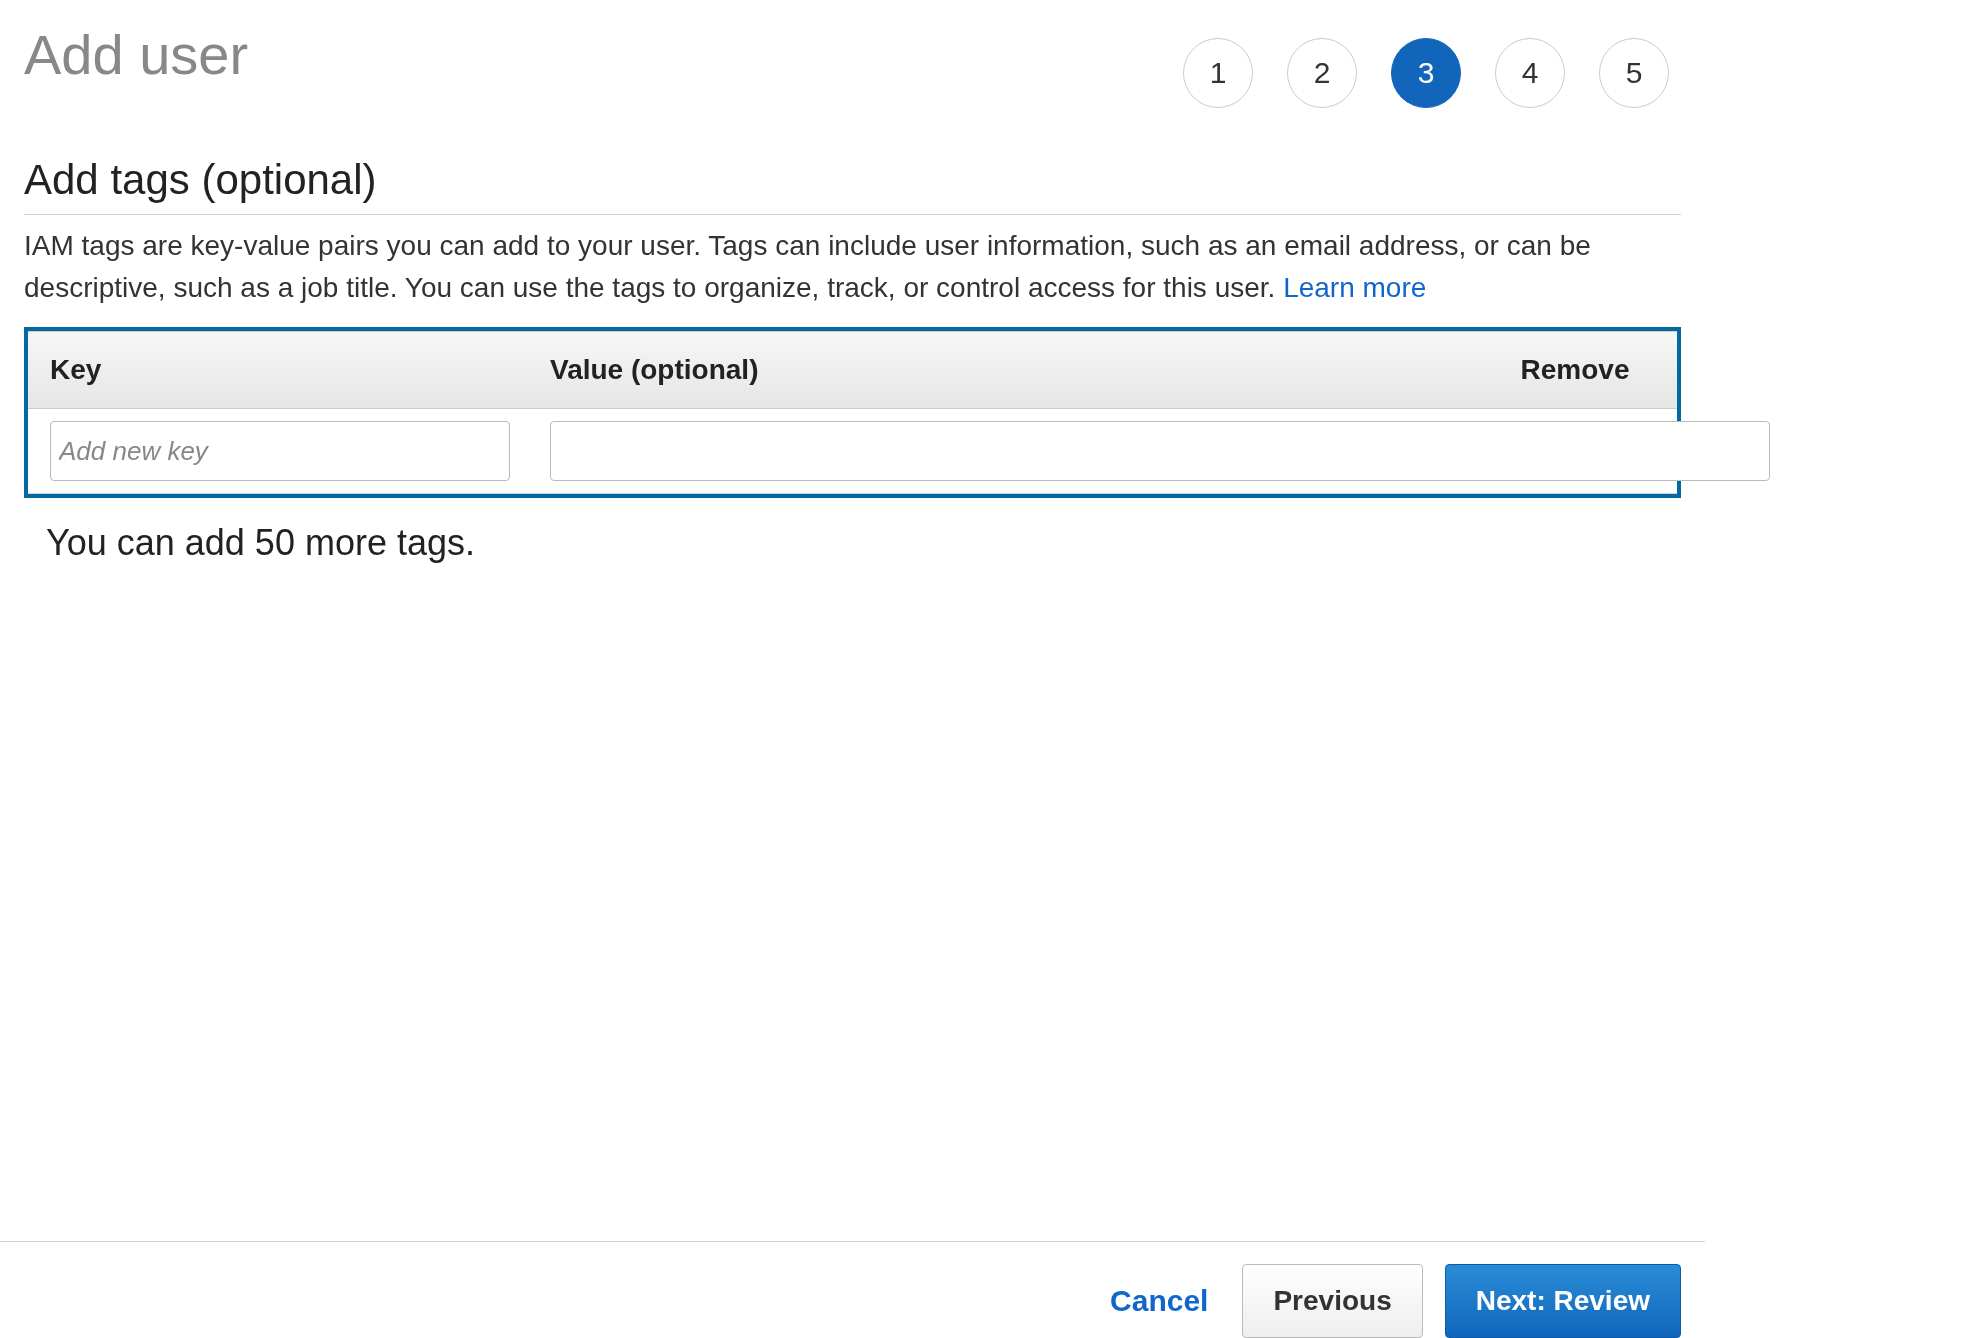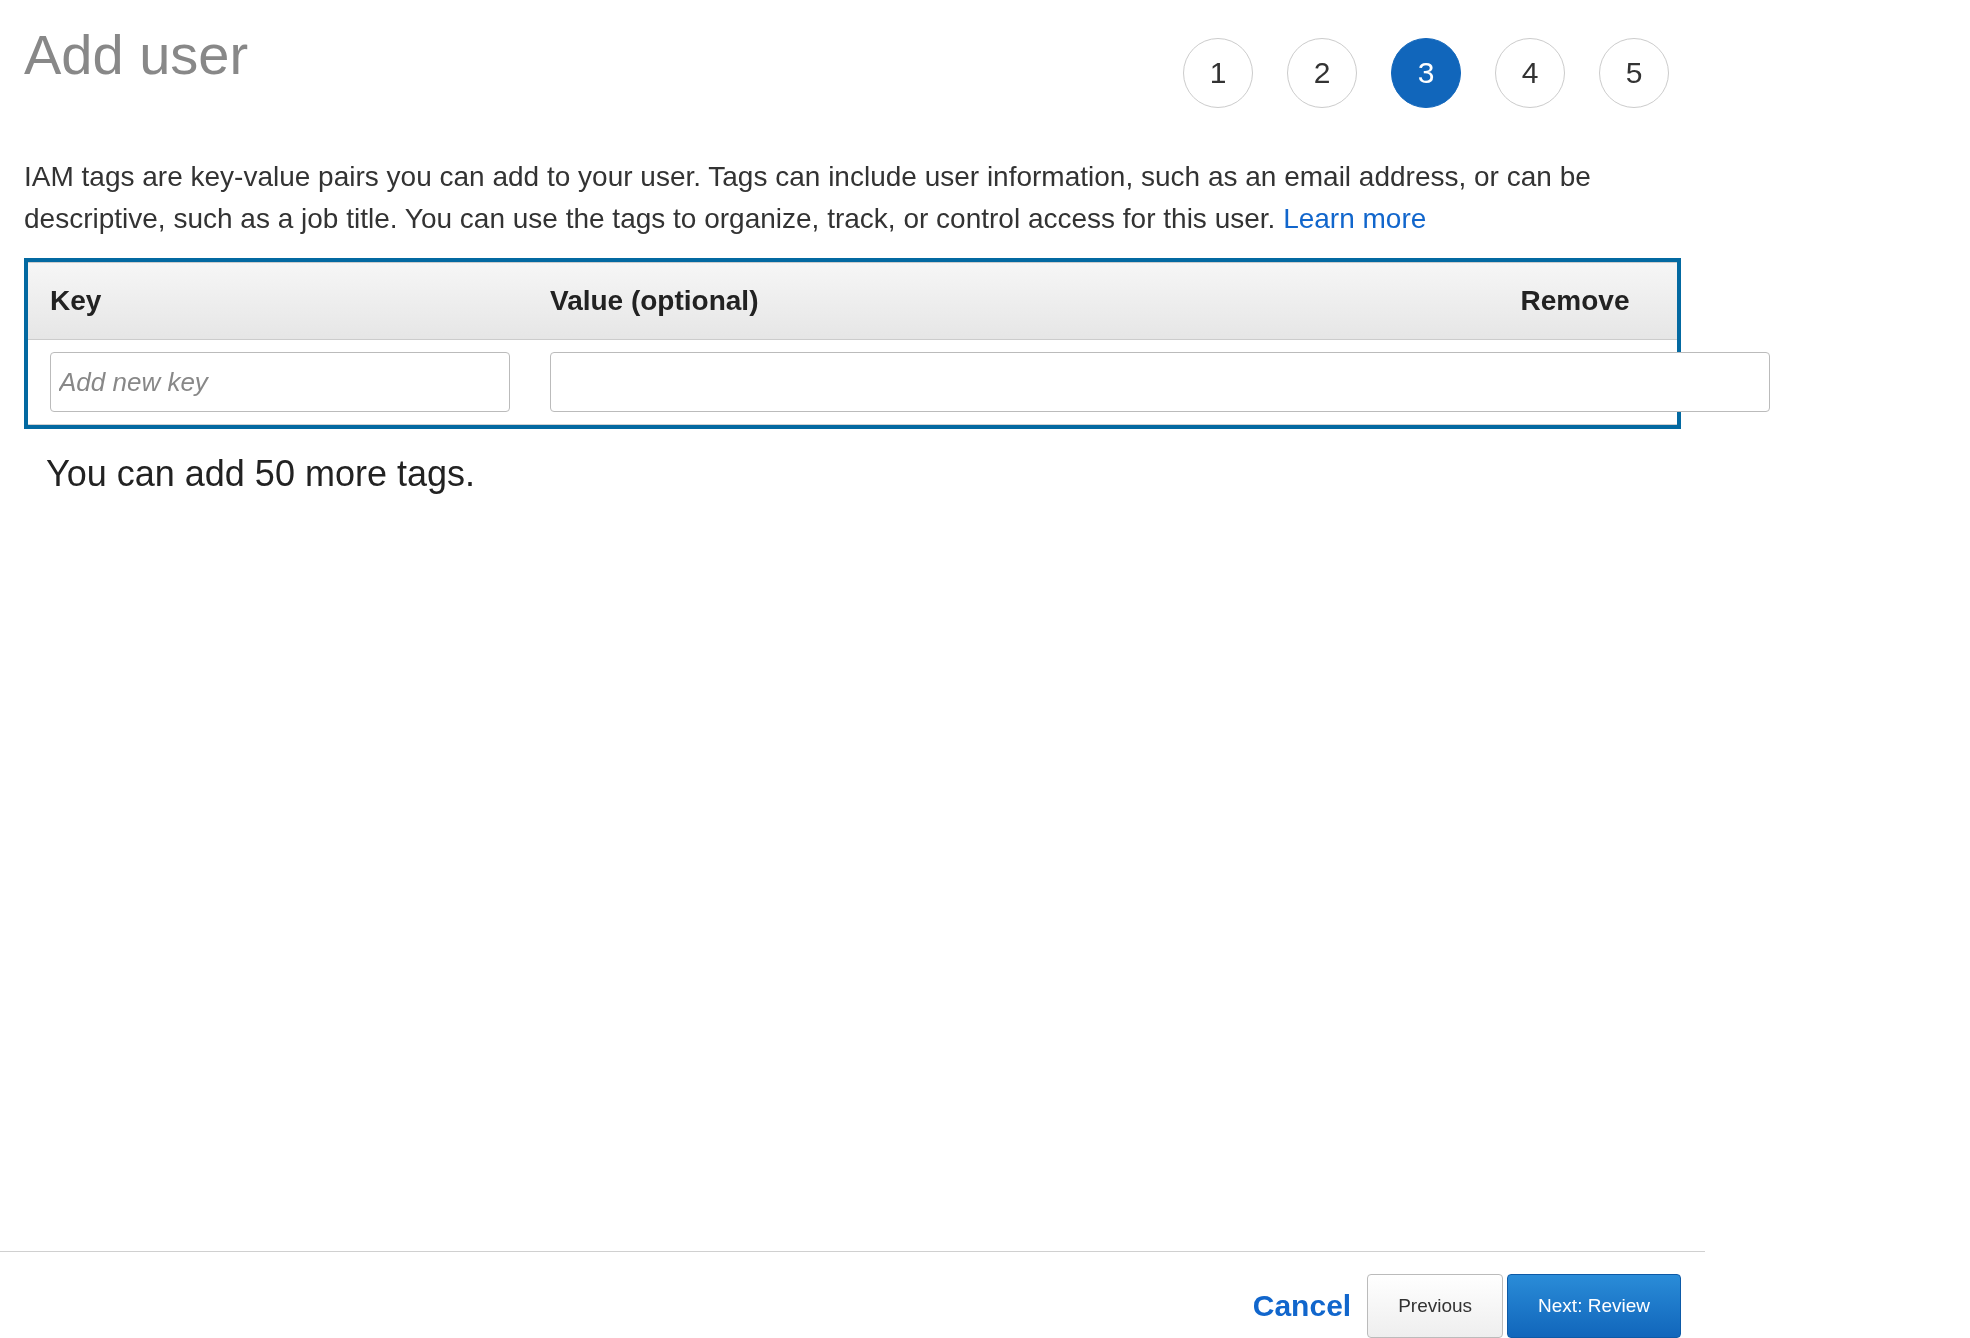--- a/index.html
+++ b/index.html
@@ -125,34 +125,34 @@
     font-size: 36px;
     color: #222;
     padding: 24px 22px;
   }
   .button-bar {
     border-top: 1px solid #d0d0d0;
     padding: 22px 24px 0 24px;
     display: flex;
     justify-content: flex-end;
     align-items: center;
-    gap: 4px;
+    gap: 22px;
   }
   .btn-cancel {
     color: #1166cc;
     font-size: 30px;
     font-weight: 600;
     background: none;
     border: none;
     cursor: pointer;
     padding: 10px 12px;
   }
   .btn {
-    font-size: 19px;
-    font-weight: 400;
+    font-size: 28px;
+    font-weight: 700;
     padding: 20px 30px;
     border-radius: 4px;
     cursor: pointer;
     border: 1px solid;
   }
   .btn-previous {
     background: linear-gradient(to bottom, #ffffff 0%, #eeeeee 100%);
     border-color: #bbb;
     color: #333;
   }
@@ -172,20 +172,21 @@
       <h1 class="page-title">Add user</h1>
       <div class="steps">
         <div class="step">1</div>
         <div class="step">2</div>
         <div class="step active">3</div>
         <div class="step">4</div>
         <div class="step">5</div>
       </div>
     </div>
 
+    <h2 class="section-title">Add tags (optional)</h2>
 
     <p class="description">
       <span>IAM tags are key-value pairs you can add to your user. Tags can include user information, such as an email address, or can be descriptive, such as a job title. You can use the tags to organize, track, or control access for this user. </span><a href="#">Learn more</a>
     </p>
 
     <div class="tag-table">
       <div class="tag-header">
         <div class="col-key">Key</div>
         <div class="col-value">Value (optional)</div>
         <div class="col-remove">Remove</div>

